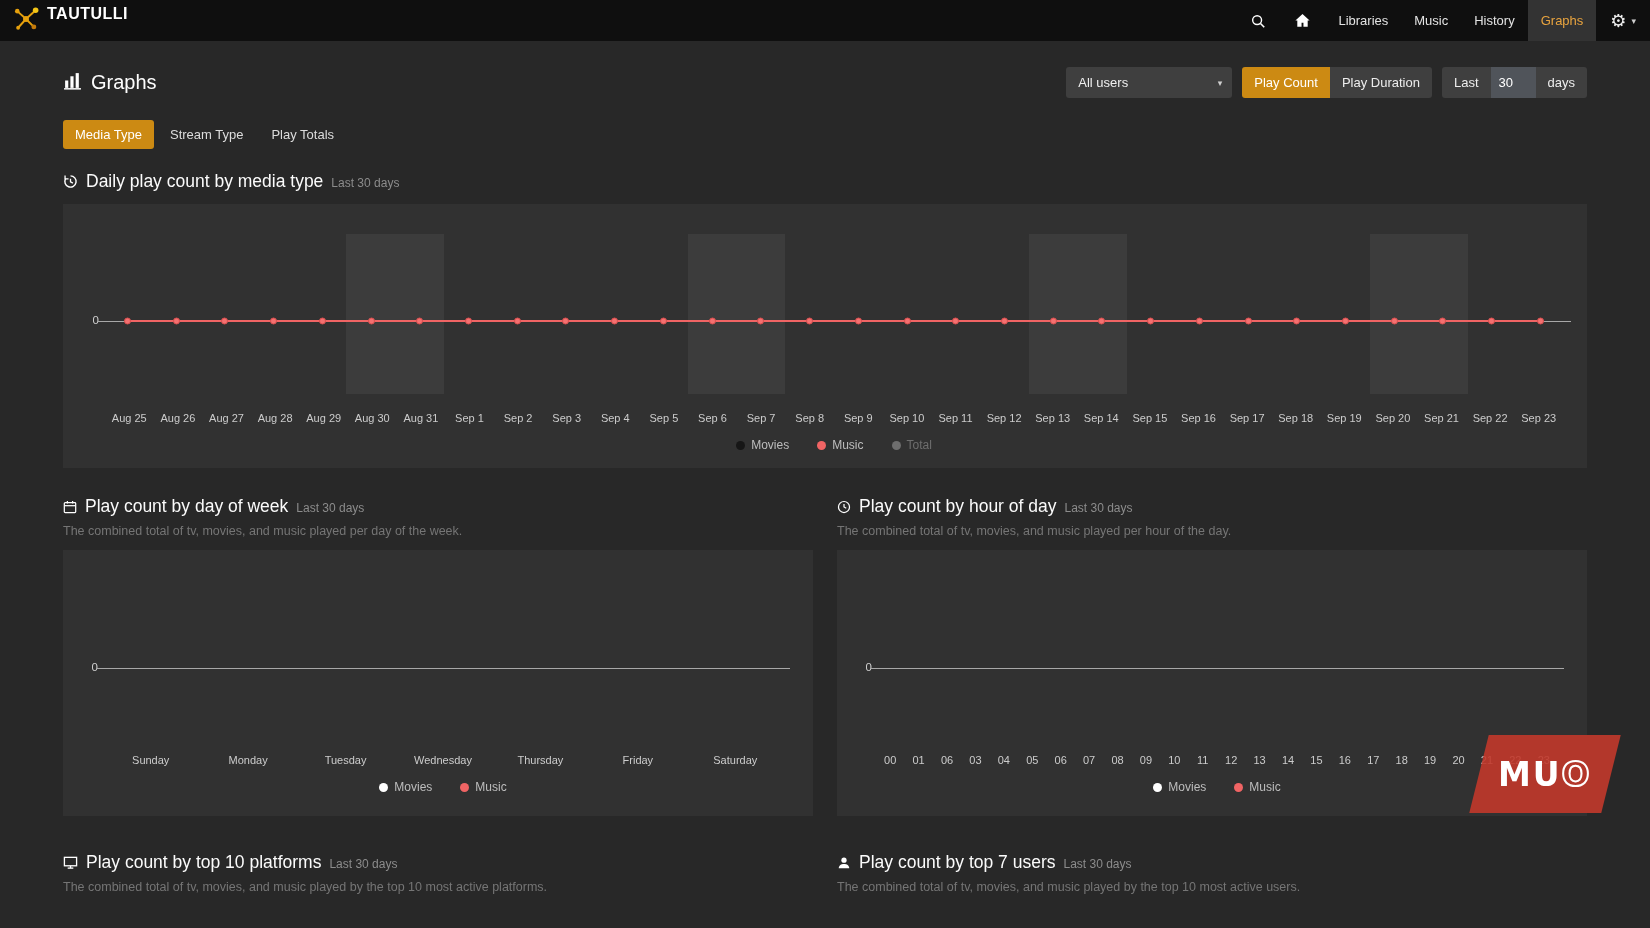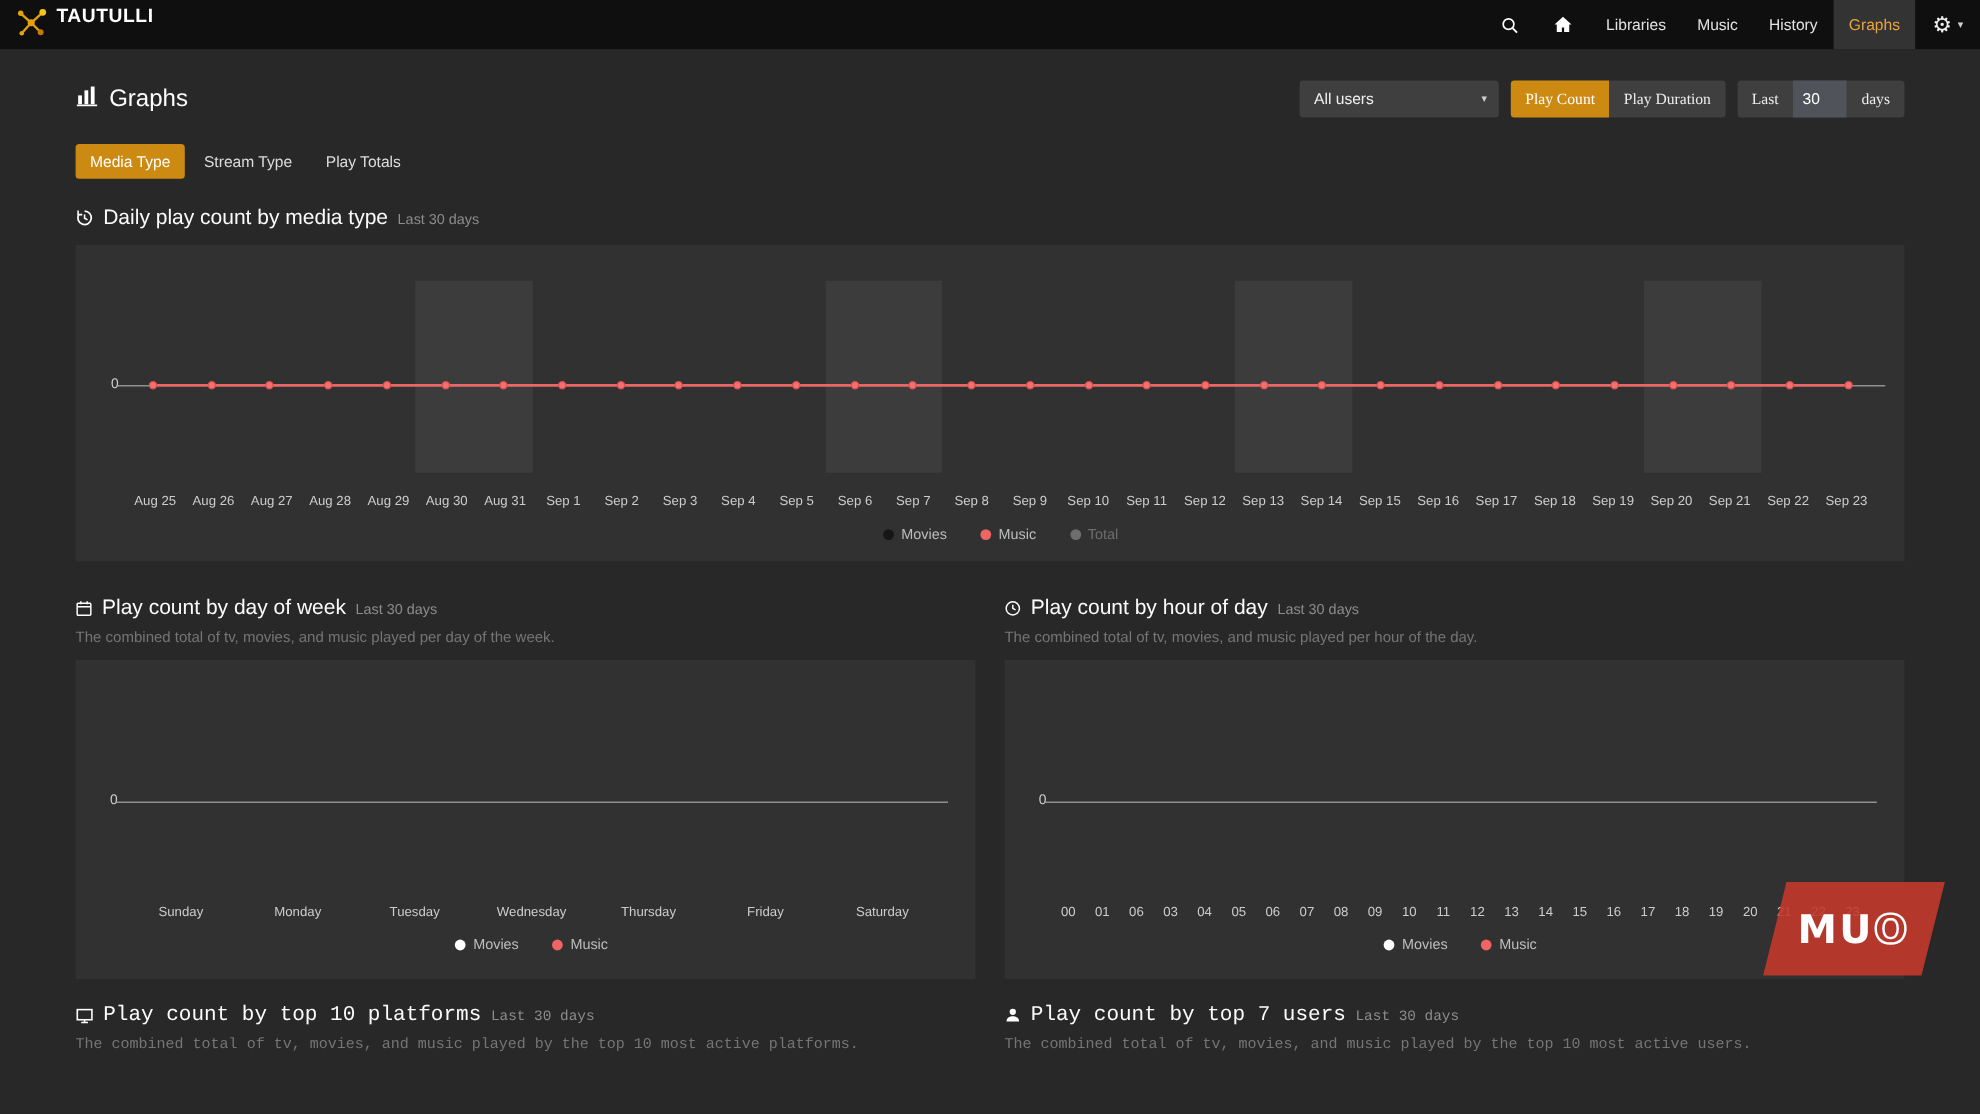--- a/index.html
+++ b/index.html
@@ -21,21 +21,21 @@
   .nav-item svg { display: block; }
   .gear-glyph { font-size: 18px; line-height: 1; color: #f0f0f0; }
   .caret { font-size: 9px; color: #cfcfcf; margin-left: 5px; }
   
   .page { margin: 0 63px; padding-top: 26px; }
   .page-header { display: flex; align-items: center; justify-content: space-between; }
   .page-title { display: flex; align-items: center; gap: 9px; font-size: 20px; font-weight: 400; color: #fdfdfd; }
   .controls { display: flex; align-items: center; gap: 10px; }
   .select { position: relative; min-width: 166px; height: 31px; background: #3f3f3f; border-radius: 3px; display: flex; align-items: center; padding: 0 30px 0 12px; cursor: pointer; color: #f0f0f0; }
   .select .caret { position: absolute; right: 10px; margin: 0; }
-  .btn { height: 31px; border: none; display: inline-flex; align-items: center; padding: 0 12px; background: #3f3f3f; color: #ededed; font-size: 13px; font-family: Liberation Serif, serif; cursor: pointer; }
+  .btn { height: 31px; border: none; display: inline-flex; align-items: center; padding: 0 12px; background: #3f3f3f; color: #ededed; font-size: 13px; font-family: Liberation Sans, sans-serif; cursor: pointer; }
   .btn-group { display: flex; }
   .btn-group .btn:first-child { border-radius: 3px 0 0 3px; }
   .btn-group .btn:last-child { border-radius: 0 3px 3px 0; }
   .btn.accent { background: #cc8a13; color: #fff; }
   .last-group { display: flex; }
   .last-group .btn:first-child { border-radius: 3px 0 0 3px; }
   .last-group .btn:last-child { border-radius: 0 3px 3px 0; }
   .days-input { width: 45px; height: 31px; border: none; background: #50545a; color: #fff; padding: 0 8px; font-size: 13px; font-family: inherit; }
   
   .tabs { margin-top: 22px; display: flex; align-items: center; gap: 4px; }
@@ -76,21 +76,21 @@
   .plot-wrap2 { position: relative; height: 198px; }
   .plot-wrap2 .zero-label { top: 111px; left: -30px; }
   .plot-wrap2 .axis-line { top: 118px; left: -6px; right: -6px; }
   .panel.small .x-ticks { margin-top: 6px; }
   .panel.small .legend { margin-top: 14px; }
   
   .watermark { position: absolute; right: -24px; bottom: 3px; width: 132px; height: 78px; background: rgba(194,56,43,0.9); transform: skewX(-14deg); display: flex; align-items: center; justify-content: center; z-index: 5; }
   .watermark .wm-text { transform: skewX(14deg); font-size: 33px; font-weight: 700; letter-spacing: 2px; color: #fff; font-family: "DejaVu Sans", sans-serif; }
   .watermark .wm-outline { color: transparent; -webkit-text-stroke: 2px #fff; }
   
-  .bottom-row { margin-top: 20px; font-family: Liberation Mono, monospace; }
+  .bottom-row { margin-top: 36px; }
 </style>
 </head>
 <body>
 
 <nav class="navbar">
   <div class="brand">
     <span>
       <svg width="28" height="28" viewBox="0 0 32 32">
         <g stroke="#e5a00d" stroke-width="2.2">
           <line x1="16" y1="16" x2="6" y2="7"></line>

